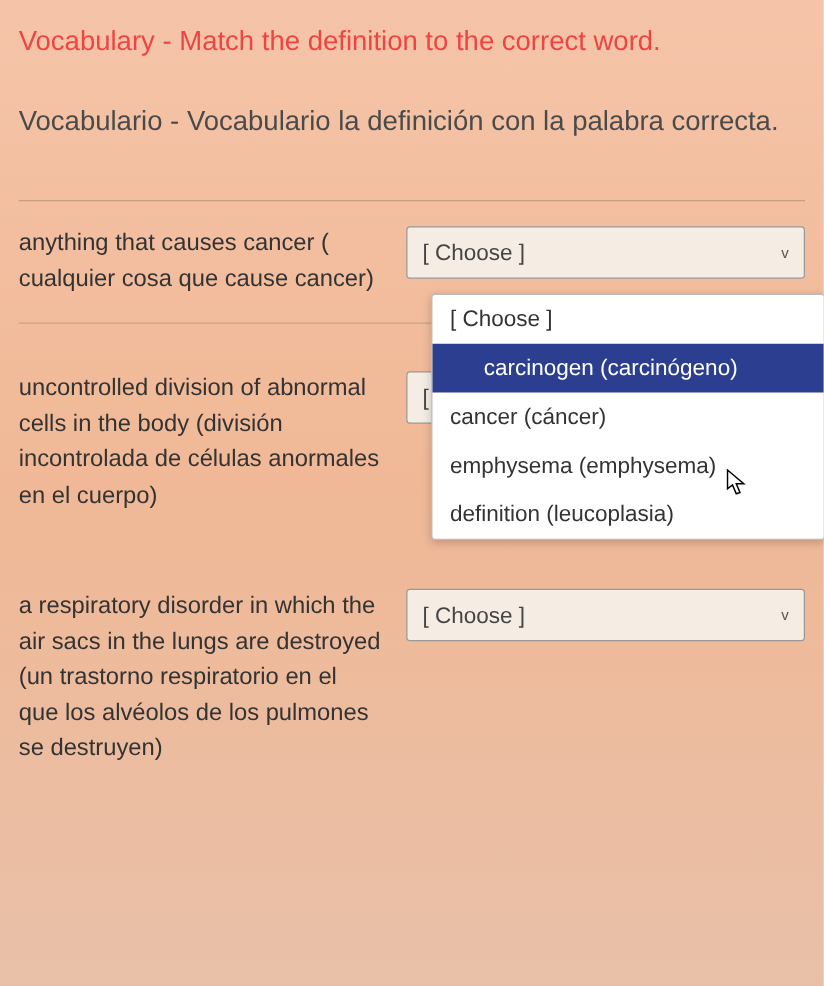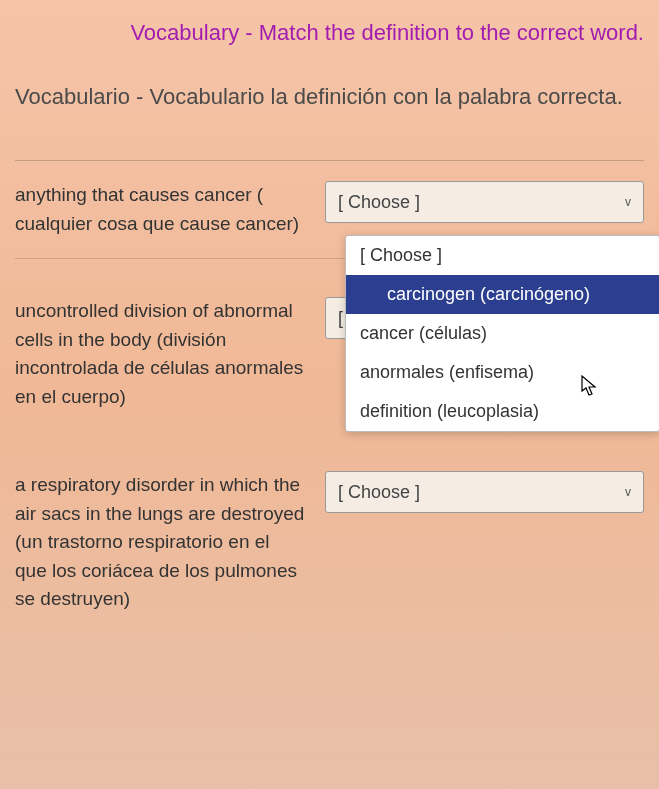--- a/index.html
+++ b/index.html
@@ -11,24 +11,23 @@
       font-family: Arial, Helvetica, sans-serif;
       background: linear-gradient(180deg, #f5c4a8 0%, #f0b896 50%, #e8c0a8 100%);
       width: 659px;
       height: 789px;
       padding: 20px 15px;
       color: #333;
       position: relative;
     }
     .title {
       font-size: 22px;
-      color: #a21caf;
+      color: #ef4444;
       margin-bottom: 38px;
       font-weight: normal;
-      text-align: right;
     }
     .subtitle {
       font-size: 22px;
       color: #4a4a4a;
       margin-bottom: 50px;
       font-weight: normal;
     }
     .divider {
       border: none;
       border-top: 1px solid rgba(100, 80, 70, 0.3);
@@ -124,22 +123,22 @@
   </div>
 </div>
 
 <hr class="row-divider">
 
 <div class="question-row" style="position:relative;">
 
   <div class="dropdown">
     <div class="dropdown-option">[ Choose ]</div>
     <div class="dropdown-option highlighted">carcinogen (carcinógeno)</div>
-    <div class="dropdown-option">cancer (células)</div>
-    <div class="dropdown-option">anormales (enfisema)</div>
+    <div class="dropdown-option">cancer (cáncer)</div>
+    <div class="dropdown-option">emphysema (emphysema)</div>
     <div class="dropdown-option">definition (leucoplasia)</div>
   </div>
   <span class="cursor-icon">
     <svg width="18" height="22" viewBox="0 0 18 22">
       <path d="M1 1 L1 16 L5 13 L8 20 L11 19 L8 12 L14 12 Z" fill="white" stroke="black" stroke-width="1.2"></path>
     </svg>
   </span>
 </div>
 
 <div class="question-row">
@@ -148,20 +147,20 @@
     <div class="select-box">
       <span>[ Choose ]</span>
       <span class="chevron">v</span>
     </div>
   </div>
 </div>
 
 <div style="height: 40px;"></div>
 
 <div class="question-row">
-  <div class="question-text">a respiratory disorder in which the air sacs in the lungs are destroyed (un trastorno respiratorio en el que los coriácea de los pulmones se destruyen)</div>
+  <div class="question-text">a respiratory disorder in which the air sacs in the lungs are destroyed (un trastorno respiratorio en el que los alvéolos de los pulmones se destruyen)</div>
   <div class="select-wrapper">
     <div class="select-box">
       <span>[ Choose ]</span>
       <span class="chevron">v</span>
     </div>
   </div>
 </div>
 
 </body></html>

